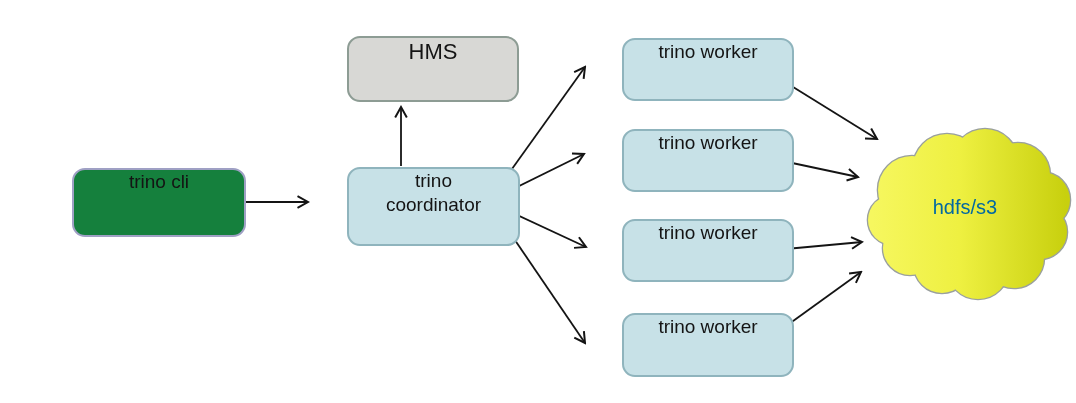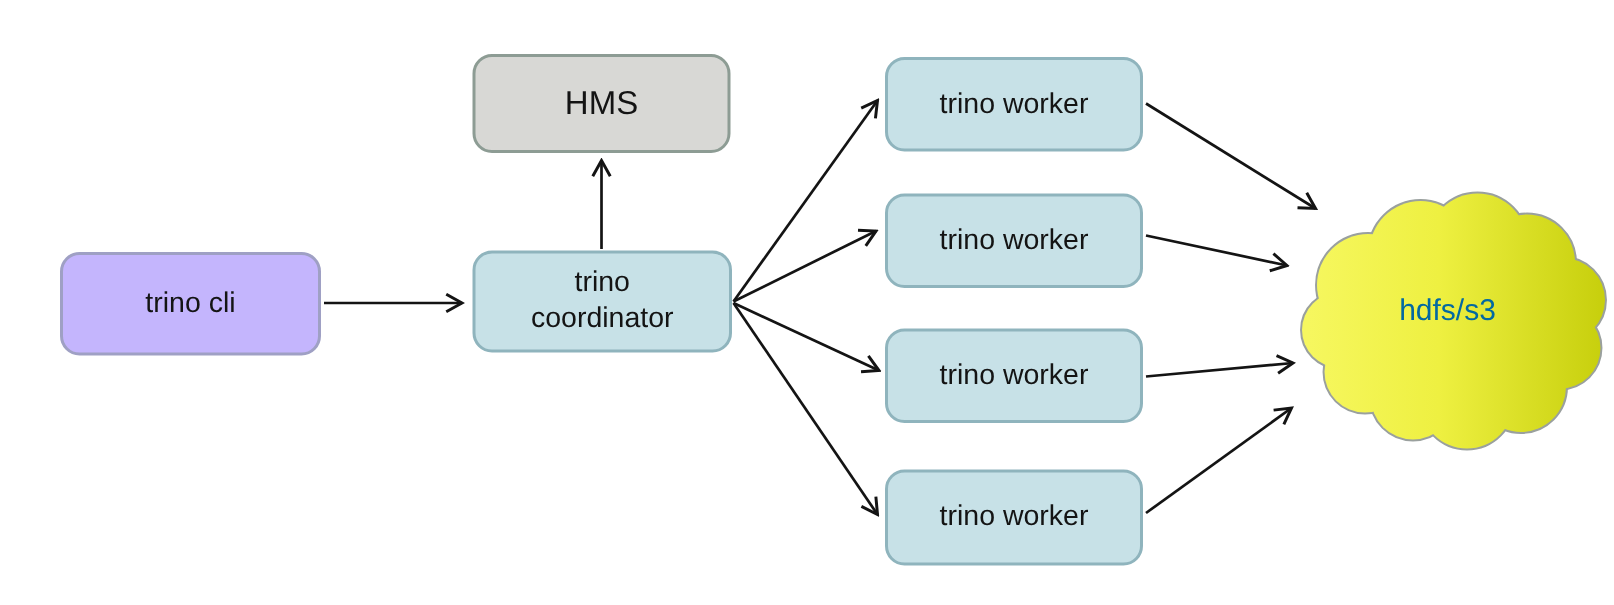--- a/index.html
+++ b/index.html
@@ -19,33 +19,33 @@
     position: absolute;
     left: 0;
     top: 0;
     width: 1076px;
     height: 403px;
   }
   .node {
     position: absolute;
     box-sizing: border-box;
     display: flex;
-    align-items: center;
     justify-content: center;
     text-align: center;
     border-radius: 13px;
     border: 2px solid #8fb4bd;
     background: #c7e1e7;
     color: #141414;
     font-size: 19px;
     line-height: 1.25;
     white-space: pre-line;
+    margin-left: 32px;
   }
   .node.cli {
-    background: #c4b5fd;
+    background: #15803d;
     border-color: #9fa0c4;
   }
   .node.hms {
     background: #d8d8d5;
     border-color: #8d9c94;
     font-size: 22px;
   }
   .cloud-label {
     position: absolute;
     left: 898px;
@@ -120,21 +120,21 @@
   </svg>
 
   <div class="node cli" style="left:40px; top:168px; width:174px; height:69px;">
     <span>trino cli</span>
   </div>
 
   <div class="node hms" style="left:315px; top:36px; width:172px; height:66px;">
     <span>HMS</span>
   </div>
 
-  <div class="node" style="left:315px; top:167px; width:173px; height:68px;">
+  <div class="node" style="left:315px; top:167px; width:173px; height:79px;">
     <span>trino
 coordinator</span>
   </div>
 
   <div class="node" style="left:590px; top:38px; width:172px; height:63px;">
     <span>trino worker</span>
   </div>
 
   <div class="node" style="left:590px; top:129px; width:172px; height:63px;">
     <span>trino worker</span>

